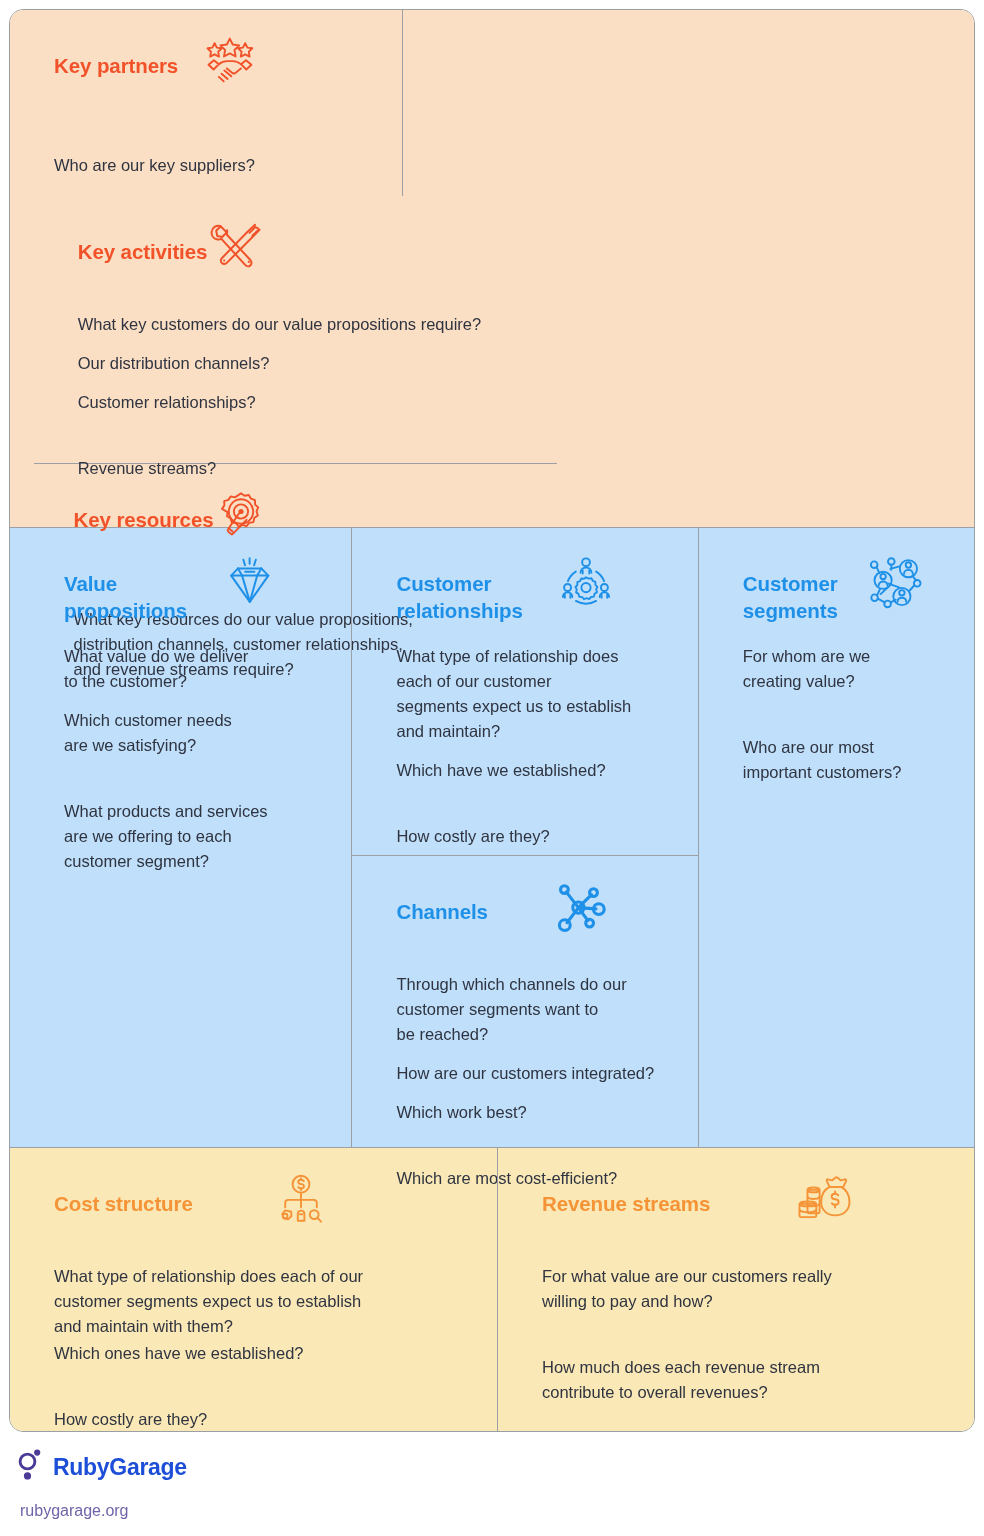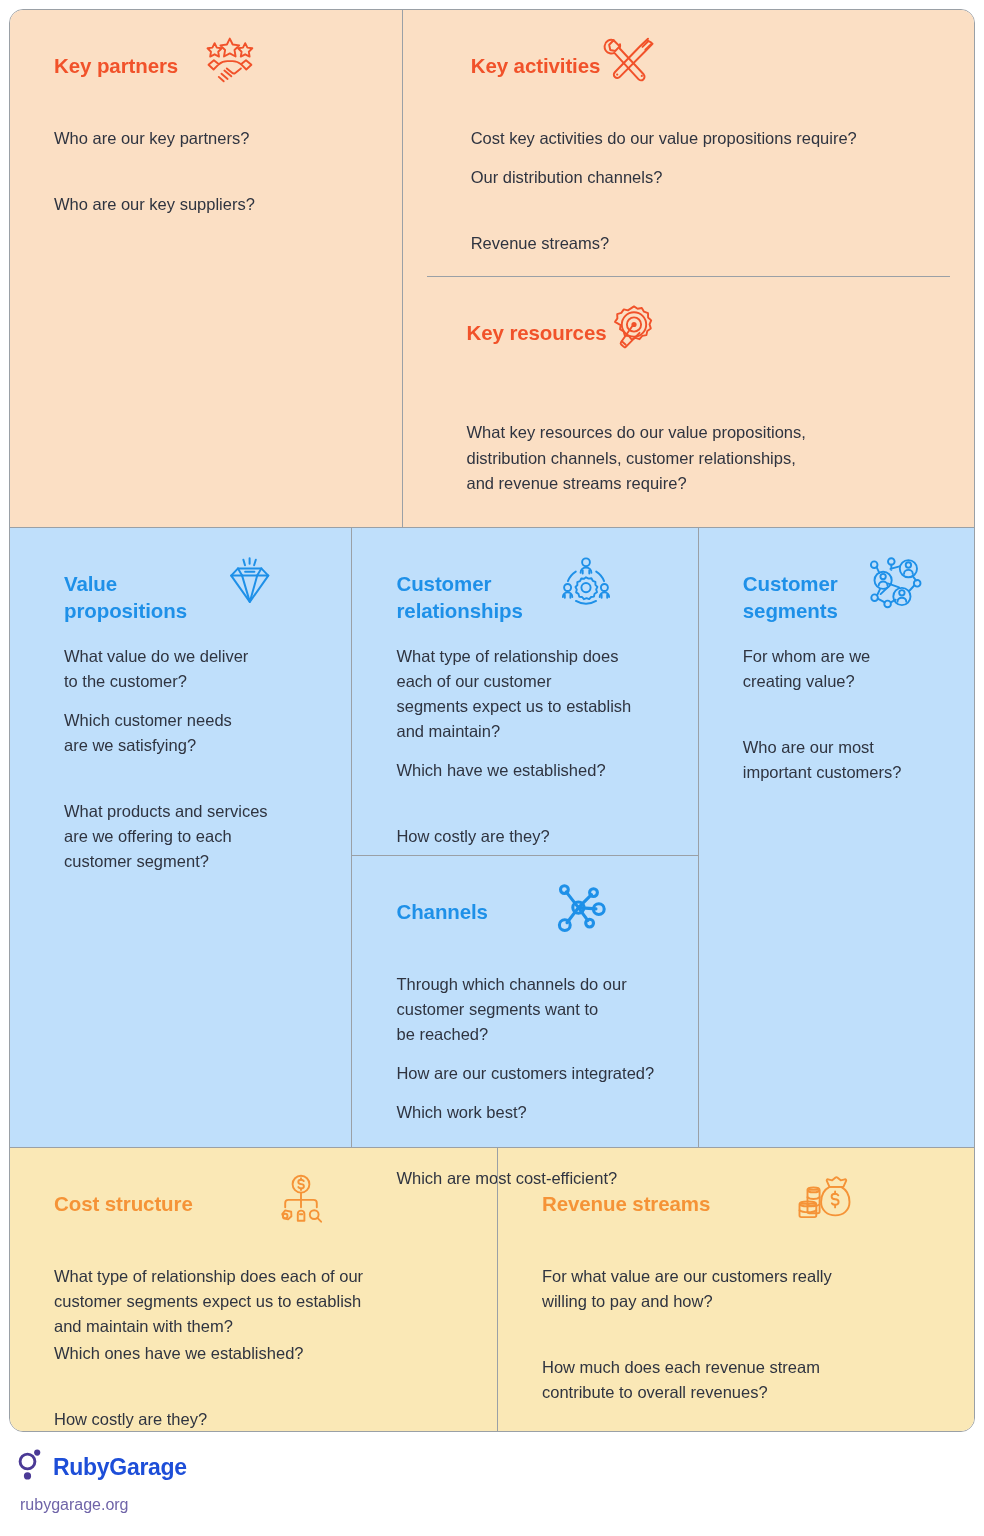--- a/index.html
+++ b/index.html
@@ -30,21 +30,21 @@
     background: #ffffff;
   }
 
   
   .row { display: flex; width: 100%; box-sizing: border-box; }
 
   .row-top    { height: 518px; }
   .row-mid    { height: 620px; }
   .row-bottom { height: 291px; }
 
-  .band-orange { background: #fbdfc4; }
+  .band-orange { background: #fbdfc4; flex-direction: column; }
   .band-blue   { background: #bfdffb; padding-left: 10px; }
   .band-yellow { background: #fae8b6; }
 
   .sep-right  { border-right: 1.5px solid #9aa0a6; }
   .sep-bottom { border-bottom: 1.5px solid #9aa0a6; }
 
   
   .cell {
     box-sizing: border-box;
     padding: 40px 26px 18px 44px;
@@ -131,21 +131,21 @@
     align-items: center;
     gap: 9px;
   }
   .brand-name {
     font-size: 23px;
     font-weight: 700;
     color: #1d4ed8;
     letter-spacing: -0.3px;
   }
   .brand-url {
-    margin-top: 10px;
+    margin-top: 16px;
     font-size: 16px;
     color: #6f64a8;
     margin-left: 2px;
   }
 </style>
 </head>
 <body>
 
 <div class="canvas">
 
@@ -161,21 +161,20 @@
             <path d="M43.2 7.2l2.2 4.4 4.9.7-3.5 3.4.8 4.9-4.4-2.3-4.4 2.3.8-4.9-3.5-3.4 4.9-.7z"></path>
             <path d="M6.5 28.8l5.4-4.6 5 4-5.3 5.3z"></path>
             <path d="M49.4 28.8l-5.4-4.6-5 4 5.3 5.3z"></path>
             <path d="M16.9 28.2c2.7-2.3 5.5-3.1 8.4-3.1h5.3c3 0 5.9.9 8.6 3.3"></path>
             <path d="M22.4 34.5l6.9 5.8m-9.8-2.6l6.1 5.3m-8.8-2.1l4.9 4.4"></path>
             <path d="M38.9 32.4l-5.6 4.5c-1 .8-2.3.7-3.2-.1l-5.3-4.4"></path>
           </svg>
         </span>
       </div>
       <ul class="qlist">
-        <li>Who are our key partners?</li>
         <li>Who are our key suppliers?</li>
       </ul>
     </div>
 
     <div class="col-kact">
 
       <div class="cell sub-kact sep-bottom">
         <div class="head">
           <h2 class="head-title title-orange">Key activities</h2>
           <span class="head-icon icon-pos-ka">
@@ -183,22 +182,23 @@
               <path d="M13.6 4.2c-4.2-1.5-8.6 1.4-9 5.8-.3 3.4 1.9 6.5 5.2 7.3 1.6.4 3.2.2 4.6-.5l24 26.4c1.3 1.4 3.5 1.5 4.9.2 1.5-1.3 1.6-3.6.3-5.1L19.7 12.5c.5-1.3.6-2.8.3-4.2"></path>
               <path d="M13.6 4.2L9.2 8.8l1 5.1 5 1.1 4.5-4.6z" fill="none"></path>
               <path d="M47.9 5.5l-5.4 5.4M50.8 8.4l-5.4 5.4"></path>
               <path d="M46.6 4.1c1.4-1.4 1.4-1.4 1.4-1.4L40.3 10 14.8 36.2c-1.3 1.4-1.3 3.6.1 4.9 1.4 1.3 3.6 1.2 4.9-.2L45 15.5l7.5-7.7s-.1 0-1.5-1.4z"></path>
               <circle cx="17.2" cy="38.6" r="1.1" fill="#f1522a" stroke="none"></circle>
               <circle cx="41.8" cy="39.9" r="1.1" fill="#f1522a" stroke="none"></circle>
             </svg>
           </span>
         </div>
         <ul class="qlist">
-          <li>Cost key activities do our value propositions require?</li>
+          <li>What key customers do our value propositions require?</li>
           <li>Our distribution channels?</li>
+          <li>Customer relationships?</li>
           <li>Revenue streams?</li>
         </ul>
       </div>
 
       <div class="cell sub-kres">
         <div class="head">
           <h2 class="head-title title-orange">Key resources</h2>
           <span class="head-icon icon-pos-kr">
             <svg width="54" height="54" viewBox="0 0 54 54" fill="none" stroke="#f1522a" stroke-width="1.9" stroke-linejoin="round" stroke-linecap="round">
               <path d="M27 3.4l3.6 2.3 4.2-.7 2.2 3.7 4 1.5.1 4.3 3.1 2.9-1.7 3.9 1.3 4.1-3.5 2.5-.9 4.2-4.2.8-2.7 3.3-4-1.4-3.9 1.7-2.6-3.4-4.2-.5-1.2-4.1-3.6-2.2.6-4.2L8 18.9l2.4-3.5-.2-4.3 4.1-1.2 2.5-3.5 4.1 1z"></path>

